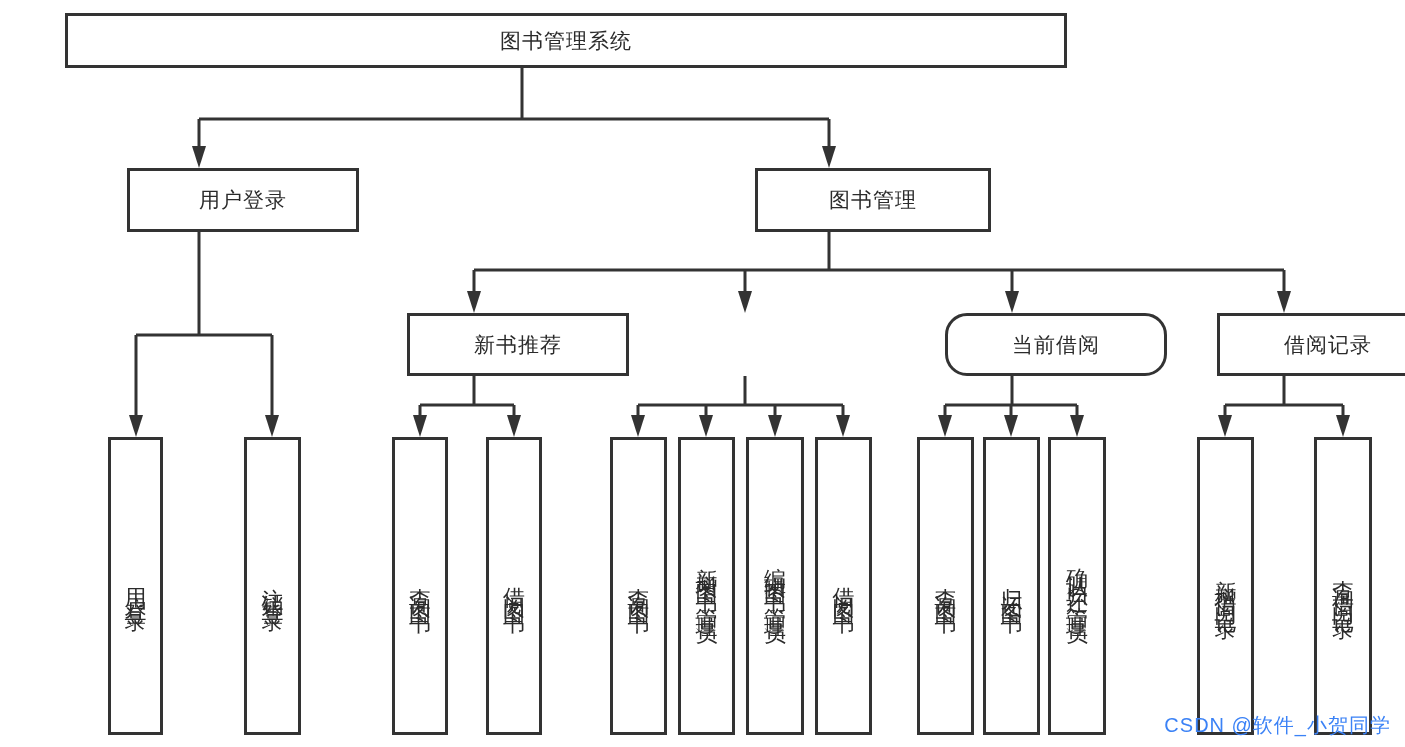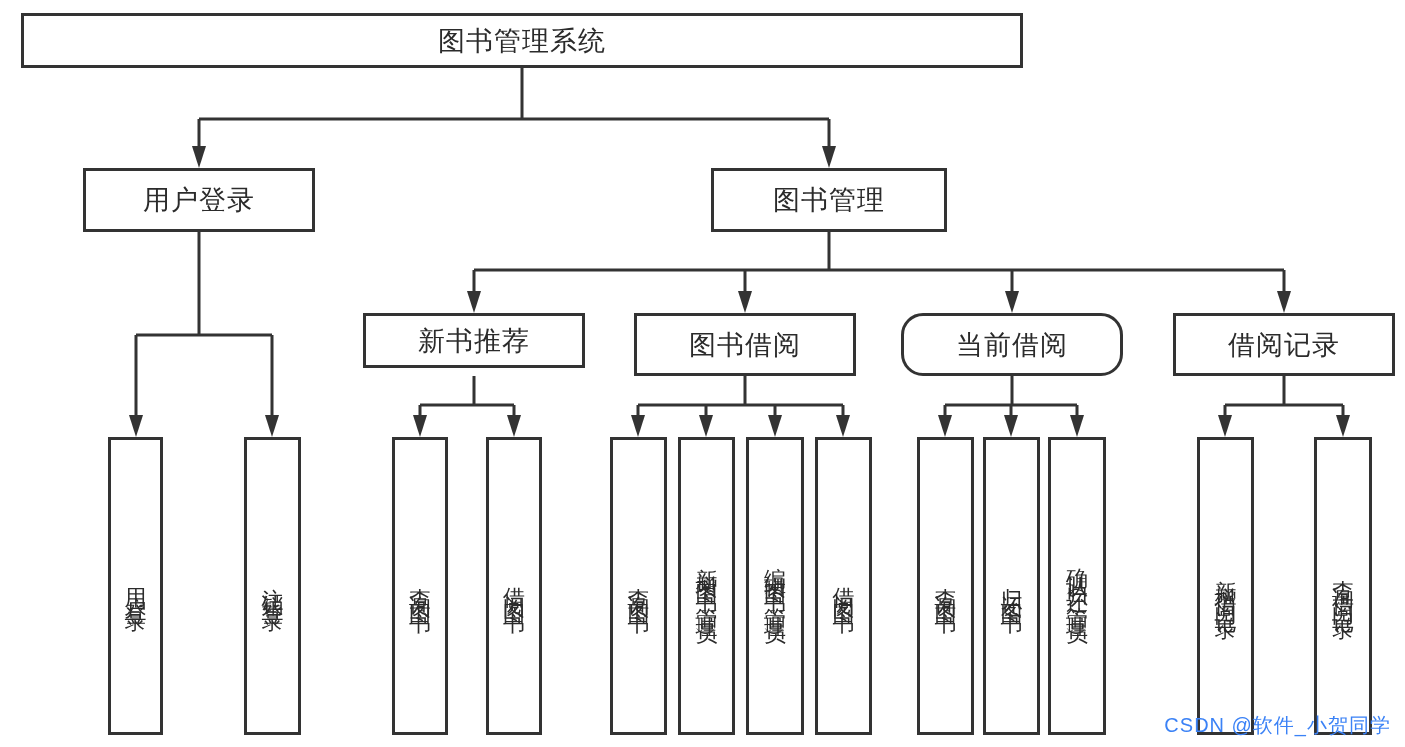--- a/index.html
+++ b/index.html
@@ -26,23 +26,24 @@
     box-sizing: border-box;
     border: 3px solid #333333;
     background: #ffffff;
     display: flex;
     align-items: center;
     justify-content: center;
     z-index: 2;
     color: #2b2b2b;
   }
   .h-node {
-    font-size: 27px;
+    font-size: 21px;
     letter-spacing: 1px;
     white-space: nowrap;
+    margin-left: 44px;
   }
   .v-node {
     font-size: 22px;
   }
   .v-node .v-label {
     writing-mode: vertical-rl;
     text-orientation: mixed;
     letter-spacing: 8px;
     line-height: 1;
   }
@@ -116,25 +117,22 @@
     <span>图书管理系统</span>
   </div>
 
   <div class="node h-node" style="left:83px;top:168px;width:232px;height:64px;">
     <span>用户登录</span>
   </div>
   <div class="node h-node" style="left:711px;top:168px;width:236px;height:64px;">
     <span>图书管理</span>
   </div>
 
-  <div class="node h-node" style="left:363px;top:313px;width:222px;height:55px;">
+  <div class="node h-node" style="left:363px;top:313px;width:222px;height:63px;">
     <span>新书推荐</span>
-  </div>
-  <div class="node h-node" style="left:634px;top:313px;width:222px;height:63px;">
-    <span>图书借阅</span>
   </div>
   <div class="node h-node" style="left:901px;top:313px;width:222px;height:63px;border-radius:22px;">
     <span>当前借阅</span>
   </div>
   <div class="node h-node" style="left:1173px;top:313px;width:222px;height:63px;">
     <span>借阅记录</span>
   </div>
 
   <div class="node v-node" style="left:108px;top:437px;width:55px;height:298px;">
     <span class="v-label">用户登录</span>

